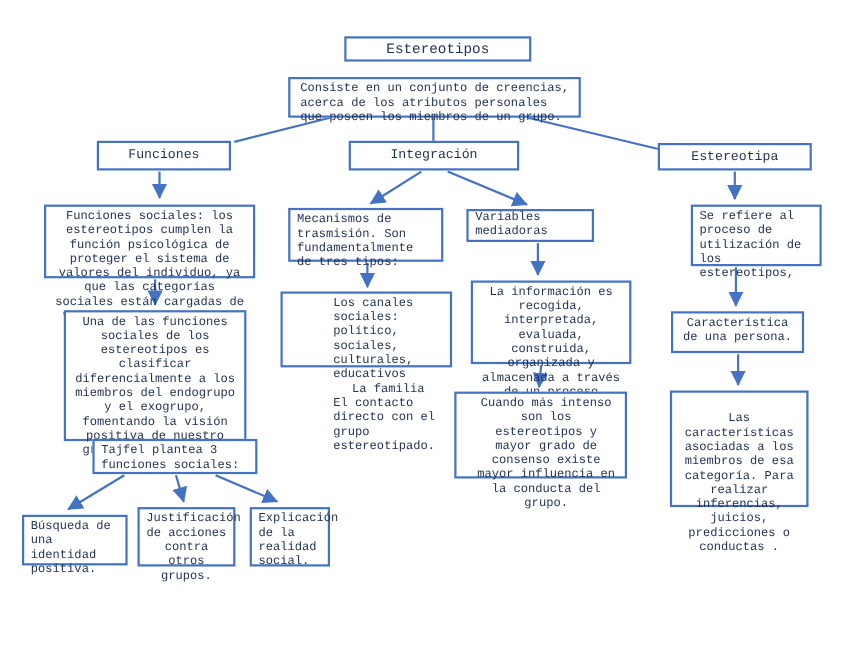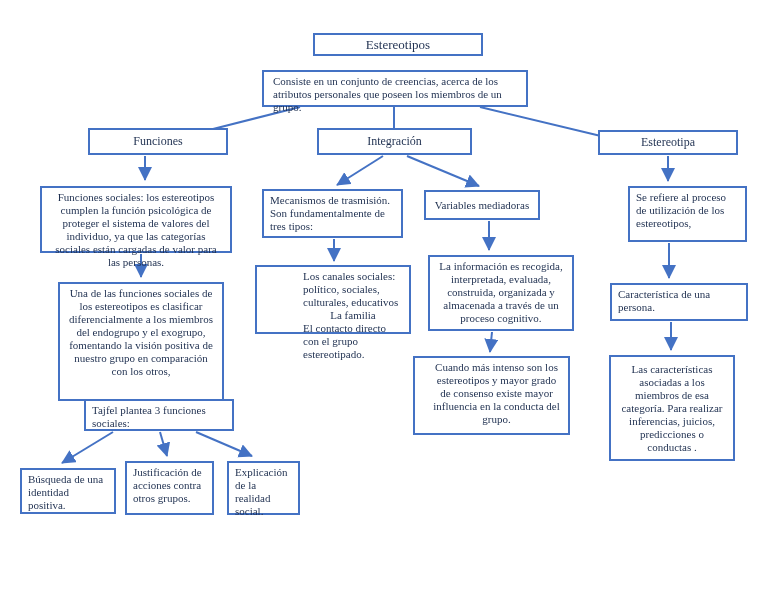--- a/index.html
+++ b/index.html
@@ -5,46 +5,47 @@
   html,body{margin:0;padding:0;background:#fff;}
   #canvas{
     position:relative;width:768px;height:594px;background:#ffffff;overflow:hidden;
     font-family:"Liberation Serif","DejaVu Serif",serif;color:#1f3050;
   }
   #connectors{position:absolute;left:0;top:0;width:768px;height:594px;}
   .box{
     position:absolute;border:2px solid #4472C4;background:#ffffff;
     font-size:11px;line-height:1.18;padding:3px 6px;box-sizing:border-box;
     color:#1f3050;
+    font-family:Liberation Mono, monospace;
   }
   .hdr{display:flex;align-items:center;justify-content:center;text-align:center;font-size:12px;}
   .center{text-align:center;}
   .left{text-align:left;}
   
   #n-title{left:313px;top:33px;width:170px;height:23px;font-size:13px;}
   #n-definition{left:262px;top:70px;width:266px;height:37px;padding-left:9px;}
-  #n-funciones{left:88px;top:128px;width:140px;height:27px;}
+  #n-funciones{left:88px;top:128px;width:122px;height:27px;}
   #n-integracion{left:317px;top:128px;width:155px;height:27px;}
   #n-estereotipa{left:598px;top:130px;width:140px;height:25px;}
   #n-func-sociales{left:40px;top:186px;width:192px;height:67px;}
   #n-endogrupo{left:58px;top:282px;width:166px;height:119px;}
   #n-tajfel{left:84px;top:399px;width:150px;height:32px;}
   #n-busqueda{left:20px;top:468px;width:96px;height:46px;}
-  #n-justificacion{left:125px;top:461px;width:89px;height:54px;}
+  #n-justificacion{left:125px;top:461px;width:89px;height:54px;text-align:center;}
   #n-explicacion{left:227px;top:461px;width:73px;height:54px;}
   #n-mecanismos{left:262px;top:189px;width:141px;height:49px;}
   #n-variables{left:424px;top:190px;width:116px;height:30px;display:flex;align-items:center;justify-content:center;}
   #n-canales{left:255px;top:265px;width:156px;height:69px;}
   #n-canales span{display:block;margin-left:40px;}
   #n-canales .mid{text-align:center;}
   #n-informacion{left:428px;top:255px;width:146px;height:76px;}
   #n-cuando{left:413px;top:356px;width:157px;height:79px;padding-left:16px;}
   #n-se-refiere{left:628px;top:186px;width:119px;height:56px;}
-  #n-caracteristica{left:610px;top:283px;width:138px;height:38px;}
-  #n-caract-asociadas{left:609px;top:355px;width:126px;height:106px;padding-top:6px;}
+  #n-caracteristica{left:610px;top:283px;width:121px;height:38px;text-align:center;}
+  #n-caract-asociadas{left:609px;top:355px;width:126px;height:106px;padding-top:18px;}
 </style>
 </head>
 <body>
 
 <div id="canvas">
 
   <svg id="connectors" viewBox="0 0 768 594" xmlns="http://www.w3.org/2000/svg">
     <defs>
       <marker id="arrow" markerWidth="9" markerHeight="9" refX="6.5" refY="3.5" orient="auto">
         <path d="M0,0 L7,3.5 L0,7 Z" fill="#4472C4"></path>

